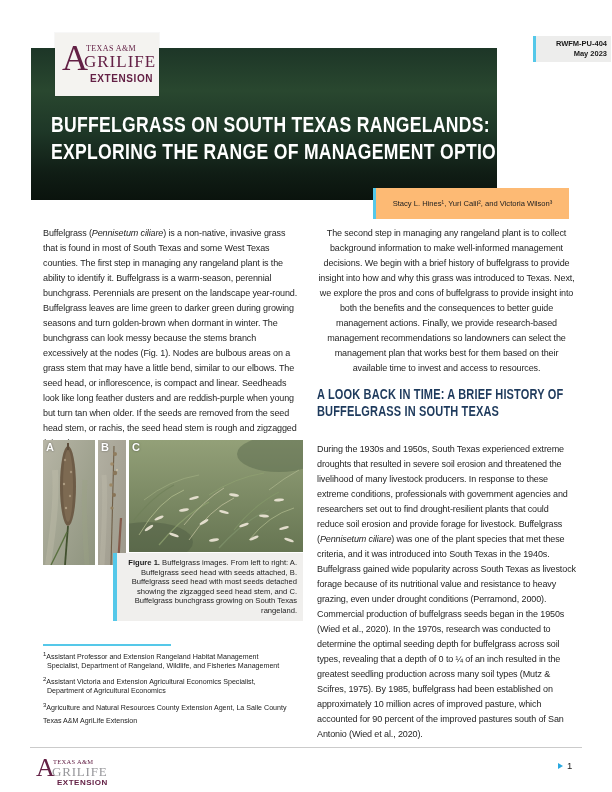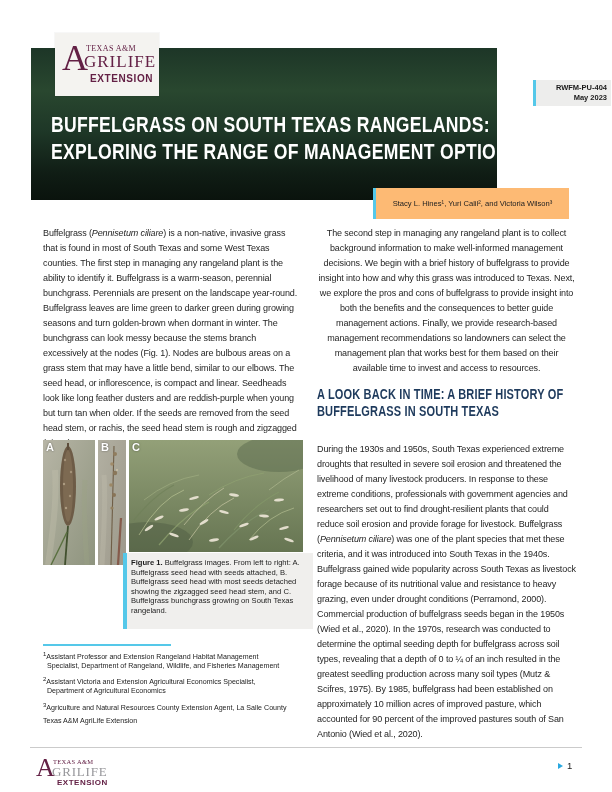--- a/index.html
+++ b/index.html
@@ -30,21 +30,21 @@
   .lg-a   { left:7px;  top:7px;  font-family:"Liberation Serif",serif; font-size:36px; line-height:1; }
   .lg-top { left:31px; top:11px; font-family:"Liberation Serif",serif; font-size:8px; letter-spacing:0.4px; }
   .lg-gri { left:29px; top:19px; font-family:"Liberation Serif",serif; font-size:17px; letter-spacing:1px; }
   .lg-ext { left:35px; top:40px; font-size:10px; font-weight:bold; letter-spacing:0.6px; }
 
   
   .badge {
     position:absolute; left:533px; top:36px; width:71px; height:23px;
     background:#ededec; border-left:3px solid #55c8e9;
     padding:3px 4px 0 0; text-align:right;
-    font-size:7.5px; font-weight:bold; color:#1a1a1a; line-height:9.5px;margin-top:44px;
+    font-size:7.5px; font-weight:bold; color:#1a1a1a; line-height:9.5px;
   }
 
   
   .authors {
     position:absolute; left:373px; top:188px; width:193px; height:31px;
     background:#fdba74; border-left:3px solid #55c8e9;
     display:flex; align-items:center; justify-content:center;
     font-size:7.6px; color:#222;
   }
 
@@ -68,22 +68,22 @@
   .photo-a { left:0;    width:52px;  height:125px; }
   .photo-b { left:55px; width:28px;  height:125px; }
   .photo-c { left:86px; width:174px; height:112px; }
   .photo-label {
     position:absolute; left:3px; top:1px; color:#ffffff; font-weight:bold;
     font-size:11px; text-shadow:0 0 2px rgba(0,0,0,0.5);
   }
   .caption {
     position:absolute; left:70px; top:113px; width:176px;
     background:#f0efed; border-left:4px solid #55c8e9;
-    padding:5px 6px 13px 4px; text-align:left;
-    font-size:7.6px; line-height:9.6px; color:#1c1c1c; z-index:2;margin-left:10px;
+    padding:5px 6px 5px 4px; text-align:right;
+    font-size:7.6px; line-height:9.6px; color:#1c1c1c; z-index:2;
   }
 
   
   .footnotes { position:absolute; left:43px; top:644px; width:244px; }
   .fn-rule { width:128px; height:2px; background:#55c8e9; margin-bottom:4px; }
   .fn { margin:0 0 4.5px 0; font-size:7.1px; line-height:8.7px; color:#222;
         padding-left:4px; text-indent:-4px; }
   .fn .sup { vertical-align:super; font-size:6px; }
   .fn-plain { padding-left:0; text-indent:0; margin-top:0; }
 

